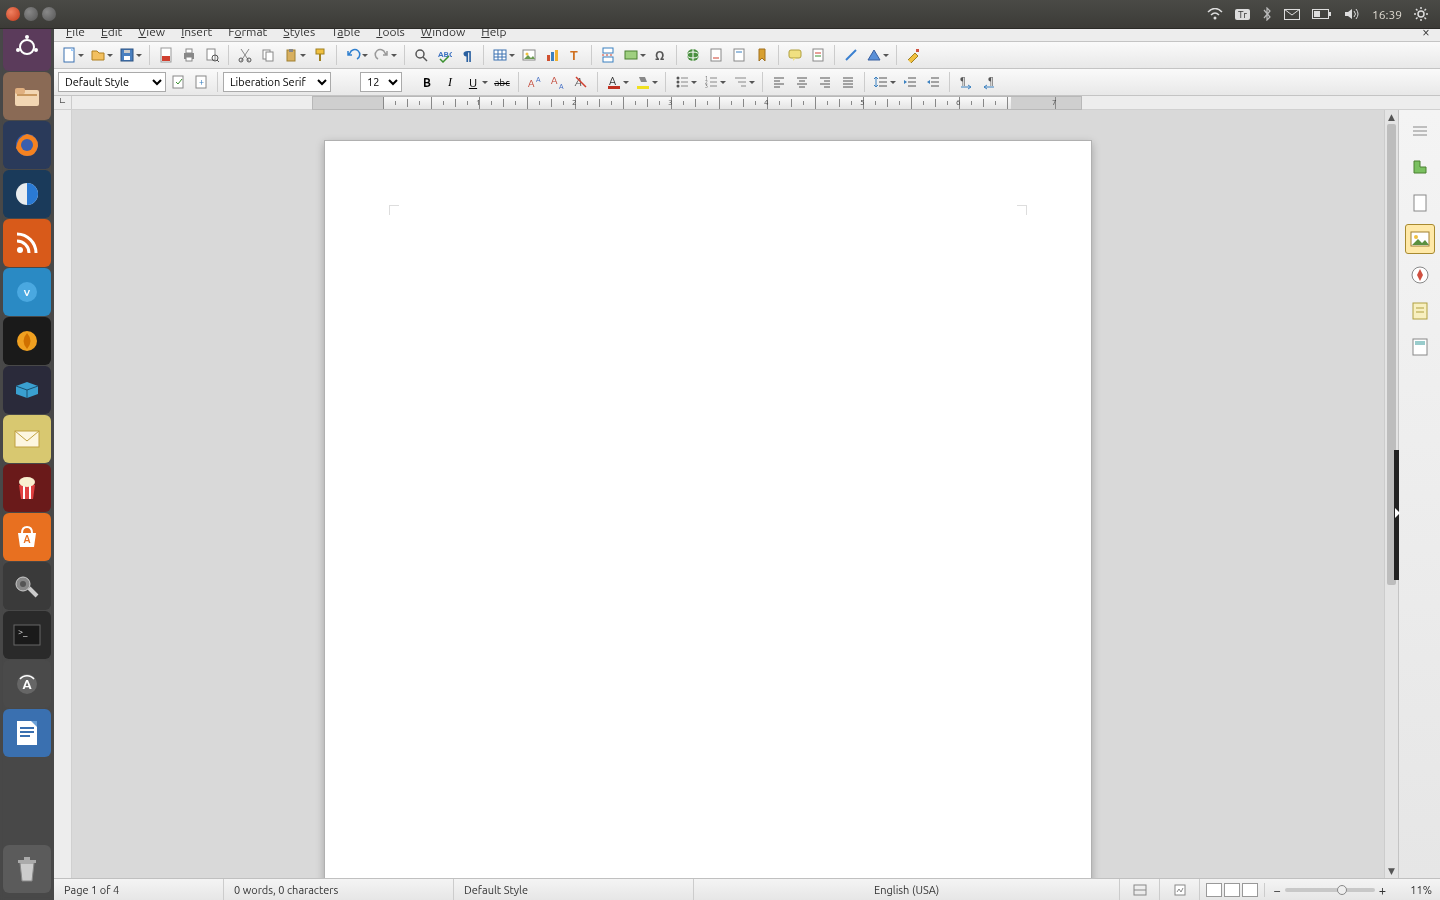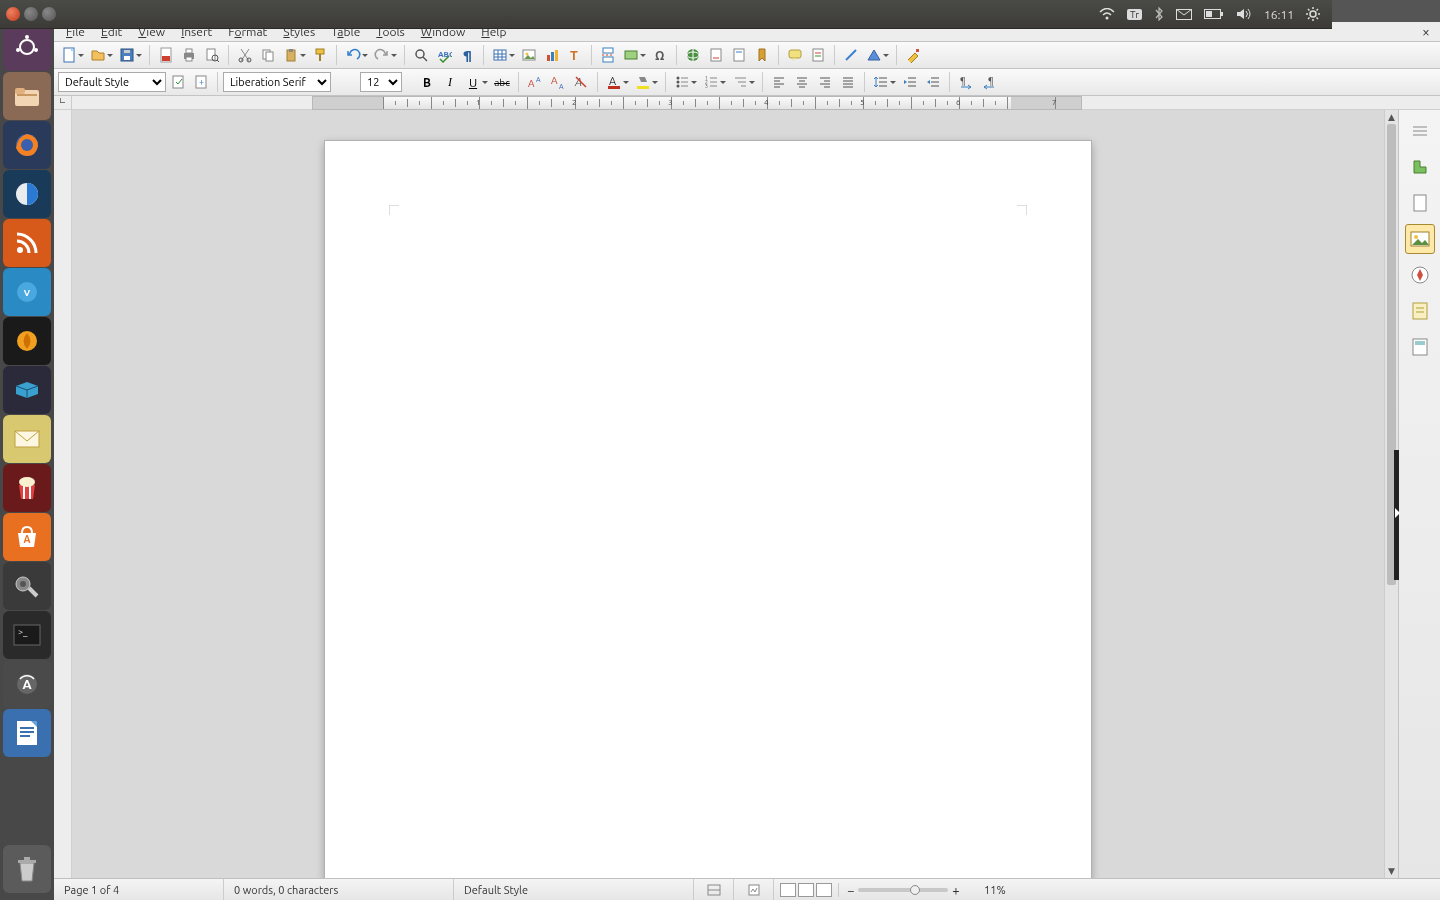--- a/index.html
+++ b/index.html
@@ -1,20 +1,20 @@
 <!DOCTYPE html>
 <html><head>
 <meta charset="utf-8">
 <style>
 * { margin: 0; padding: 0; box-sizing: border-box; font-family: "Ubuntu", "DejaVu Sans", sans-serif; }
 html, body { width: 1440px; height: 900px; overflow: hidden; background: #555; }
 
 
 #sys-panel {
-  position: absolute; left: 0; top: 0; width: 1332px; height: 22px;
+  position: absolute; left: 0; top: 0; width: 1440px; height: 22px;
   background: linear-gradient(#4a4a46, #3c3b37);
   color: #dfdbd2; font-size: 12px; display: flex; align-items: center;
   padding: 14px 6px; z-index: 50;
   border-bottom: 1px solid #2b2a27;
 }
 #sys-panel .win-btn { width: 14px; height: 14px; border-radius: 7px; margin-right: 4px; display: inline-block; }
 #sys-panel .win-close { background: radial-gradient(circle at 35% 35%, #f08060, #c03818); }
 #sys-panel .win-min, #sys-panel .win-max { background: radial-gradient(circle at 35% 35%, #888, #555); }
 #sys-panel .spacer { flex: 1; }
 #sys-panel .ind { margin: 0 6px; display: inline-flex; align-items: center; }
@@ -163,21 +163,21 @@
         <rect x="2" y="2" width="6" height="6" fill="#ddd"></rect>
       </svg>
   </span>
   <span class="ind">
     <svg width="16" height="12" viewBox="0 0 16 12">
         <path d="M1 4 H4 L8 1 V11 L4 8 H1 Z" fill="#ddd"></path>
         <path d="M10 3 Q13 6 10 9" stroke="#ddd" fill="none"></path>
         <path d="M12 1 Q16 6 12 11" stroke="#ddd" fill="none"></path>
       </svg>
   </span>
-  <span class="ind" style="font-size:12px;">16:11</span>
+  <span class="ind" style="font-size:12px;">16:39</span>
   <span class="ind">
     <svg width="14" height="14" viewBox="0 0 14 14">
         <circle cx="7" cy="7" r="3" stroke="#ddd" fill="none" stroke-width="1.5"></circle>
         <g stroke="#ddd" stroke-width="1.5">
           <line x1="7" y1="0" x2="7" y2="2"></line>
           <line x1="7" y1="12" x2="7" y2="14"></line>
           <line x1="0" y1="7" x2="2" y2="7"></line>
           <line x1="12" y1="7" x2="14" y2="7"></line>
           <line x1="2" y1="2" x2="3.5" y2="3.5"></line>
           <line x1="10.5" y1="10.5" x2="12" y2="12"></line>
@@ -815,20 +815,21 @@
         </div>
       <div class="grip"></div>
       <div class="griptri"></div>
     </div>
   </div>
 
   <div id="statusbar">
     <div class="cell" style="width:170px;">Page 1 of 4</div>
     <div class="cell" style="width:230px;">0 words, 0 characters</div>
     <div class="cell" style="width:240px;">Default Style</div>
+    <div class="cell wide" style="justify-content:center;">English (USA)</div>
     <div class="cell" style="width:40px;justify-content:center;">
       <svg width="14" height="12">
           <rect x="1" y="1" width="12" height="10" fill="none" stroke="#888"></rect>
           <line x1="1" y1="6" x2="13" y2="6" stroke="#888"></line>
         </svg>
     </div>
     <div class="cell" style="width:40px;justify-content:center;">
       <svg width="14" height="14">
           <rect x="2" y="2" width="10" height="10" fill="#fff" stroke="#888"></rect>
           <path d="M4 9 L6 6 L8 9 L10 5" stroke="#888" fill="none"></path>

